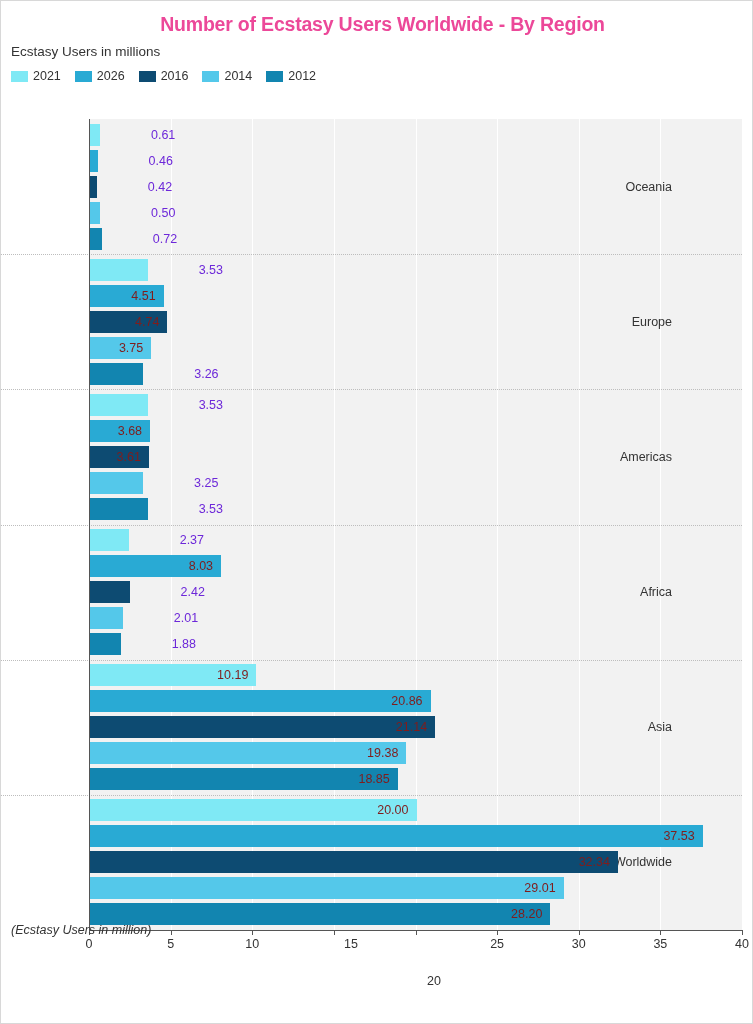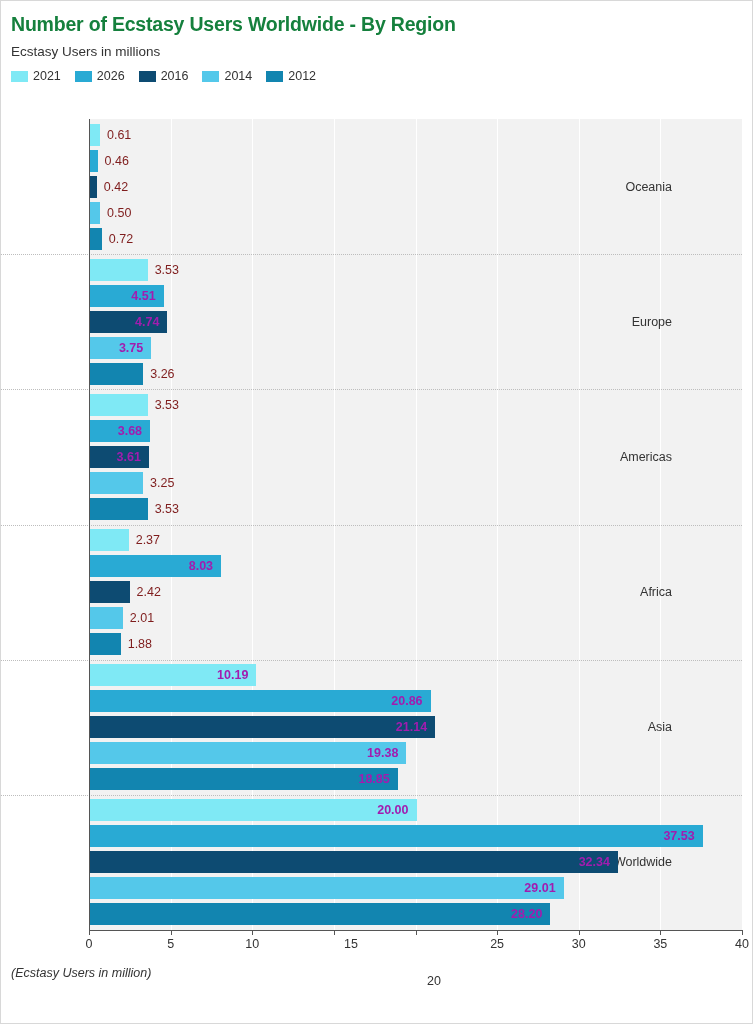--- a/index.html
+++ b/index.html
@@ -19,23 +19,24 @@
   .wrap {
     width: 753px;
     height: 1024px;
     position: relative;
     box-sizing: border-box;
     padding: 0;
   }
   .title {
     font-size: 19.5px;
     font-weight: bold;
-    color: #15803d;
+    color: #ec4899;
     padding: 12px 0 0 10px;
     letter-spacing: -0.2px;
+    text-align: center;
   }
   .subtitle {
     font-size: 13.5px;
     color: #333333;
     padding: 8px 0 0 10px;
   }
   .legend {
     display: flex;
     align-items: center;
     padding: 10px 0 0 10px;
@@ -134,30 +135,31 @@
     position: absolute;
     left: 89px;
   }
   .bar-value {
     position: absolute;
     font-size: 12.5px;
     white-space: nowrap;
     transform: translateY(-50%);
   }
   .bar-value.inside {
-    color: #a21caf;
-    font-weight: bold;
+    color: #7f1d1d;
+    font-weight: normal;
   }
   .bar-value.outside {
-    color: #7f1d1d;
+    color: #6d28d9;
+    margin-left: 44px;
   }
   .footer {
     position: absolute;
     left: 10px;
-    top: 965px;
+    top: 922px;
     font-size: 12.5px;
   }
   .footer-note {
     font-style: italic;
     color: #333333;
   }
   .footer-source {
     color: #555555;
     padding-top: 9px;
   }

